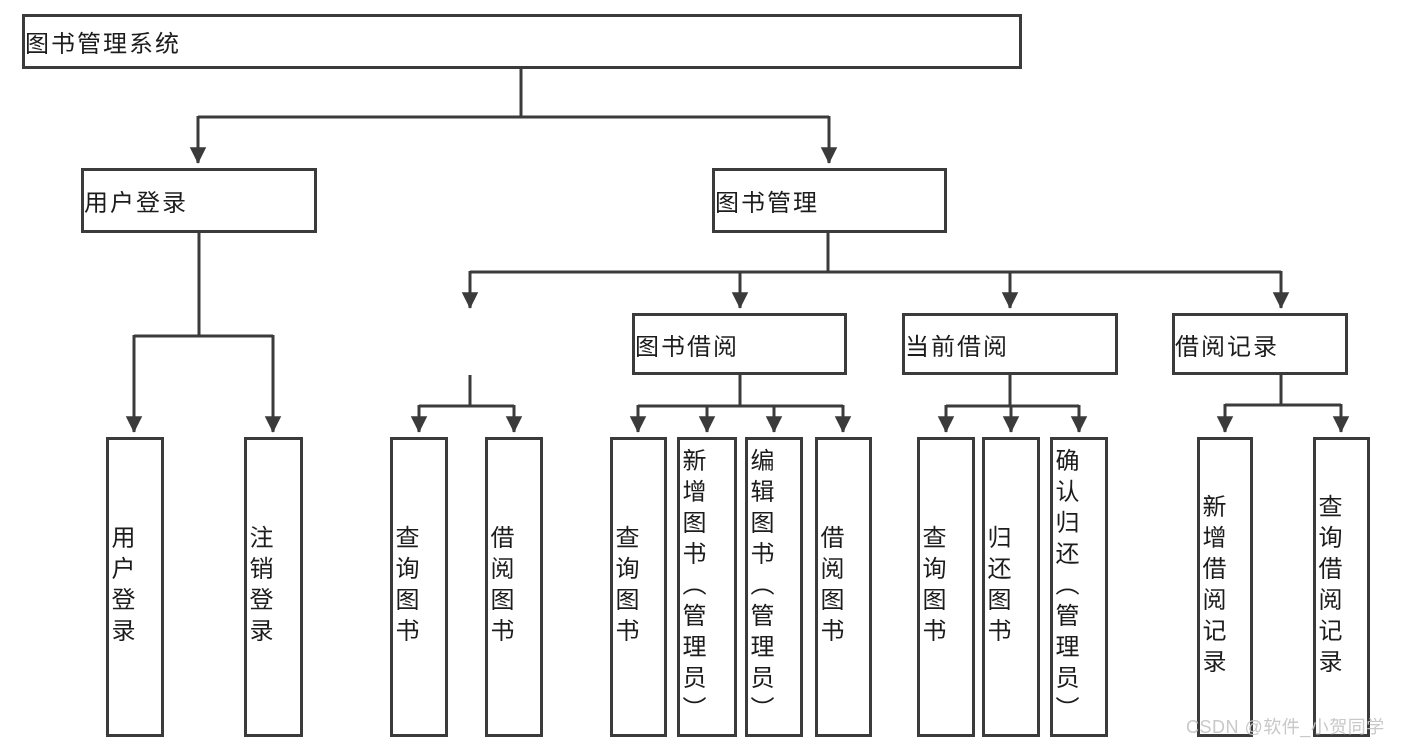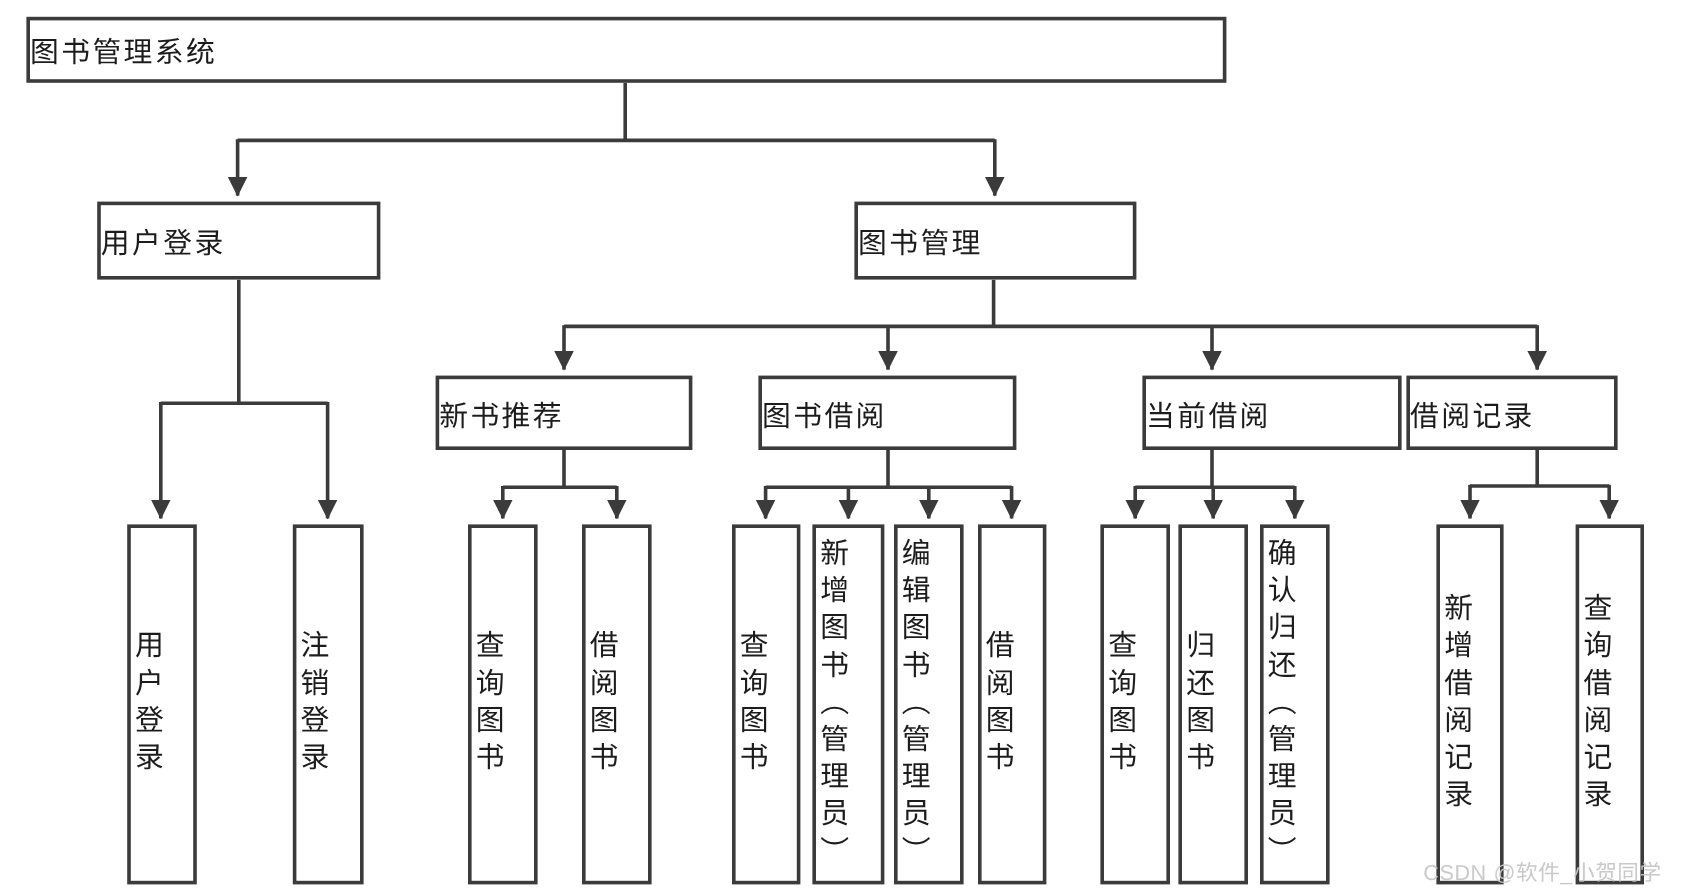--- a/index.html
+++ b/index.html
@@ -42,21 +42,21 @@
     line-height: 1;
     letter-spacing: 7px;
     color: #1c1c1c;
   }
   
   #root-box   { left: 22px;   top: 14px;  width: 1000px; height: 55px; }
   #n-login    { left: 81px;   top: 168px; width: 236px;  height: 65px; }
   #n-mgmt     { left: 712px;  top: 168px; width: 235px;  height: 65px; }
   #n-newbook  { left: 363px;  top: 313px; width: 214px;  height: 62px; }
   #n-borrow   { left: 632px;  top: 313px; width: 215px;  height: 62px; }
-  #n-current  { left: 952px;  top: 313px; width: 216px;  height: 62px; }
+  #n-current  { left: 902px;  top: 313px; width: 216px;  height: 62px; }
   #n-records  { left: 1172px; top: 313px; width: 176px;  height: 62px; }
   
   #v1  { left: 106px;  width: 58px; }
   #v2  { left: 244px;  width: 59px; }
   #v3  { left: 390px;  width: 58px; }
   #v4  { left: 485px;  width: 58px; }
   #v5  { left: 610px;  width: 57px; }
   #v6  { left: 677px;  width: 60px; }
   #v7  { left: 745px;  width: 58px; }
   #v8  { left: 815px;  width: 57px; }
@@ -135,23 +135,20 @@
     <span class="label">图书管理系统</span>
   </div>
 
   <div class="node hbox" id="n-login">
     <span class="label">用户登录</span>
   </div>
   <div class="node hbox" id="n-mgmt">
     <span class="label">图书管理</span>
   </div>
 
-  <div class="node hbox" id="n-newbook">
-    <span class="label">新书推荐</span>
-  </div>
   <div class="node hbox" id="n-borrow">
     <span class="label">图书借阅</span>
   </div>
   <div class="node hbox" id="n-current">
     <span class="label">当前借阅</span>
   </div>
   <div class="node hbox" id="n-records">
     <span class="label">借阅记录</span>
   </div>
 

